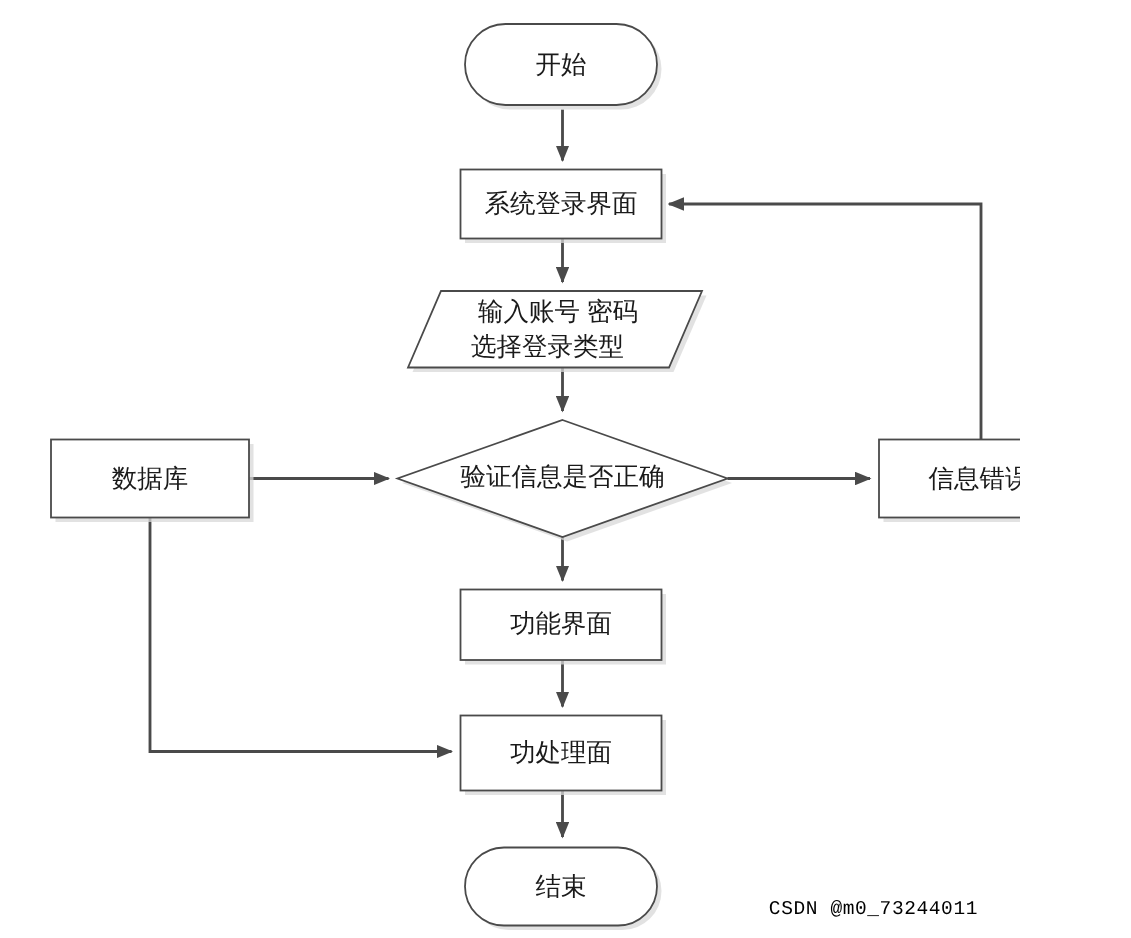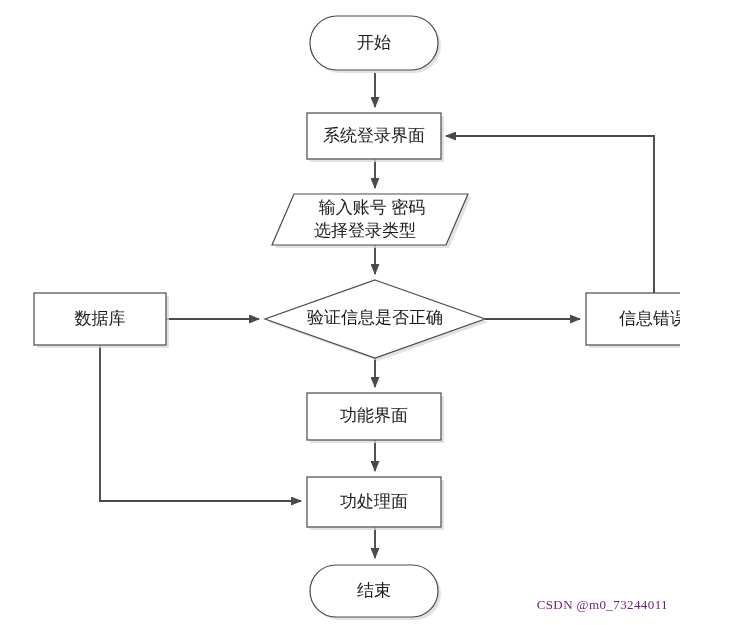--- a/index.html
+++ b/index.html
@@ -41,25 +41,25 @@
     stroke: none;
     opacity: 0.75;
   }
   .edge {
     stroke: #4a4a4a;
     stroke-width: 1.9;
     fill: none;
   }
   .watermark {
     position: absolute;
-    right: 12px;
+    right: 28px;
     bottom: 12px;
     font-size: 13px;
-    color: #701a75;
-    font-family: Liberation Serif, serif;
+    color: #000000;
+    font-family: Liberation Mono, monospace;
     letter-spacing: 0.4px;
     user-select: none;
   }
 </style>
 </head>
 <body>
 
 <div id="canvas">
 
   <svg id="flow-svg" viewBox="0 0 754 625">

